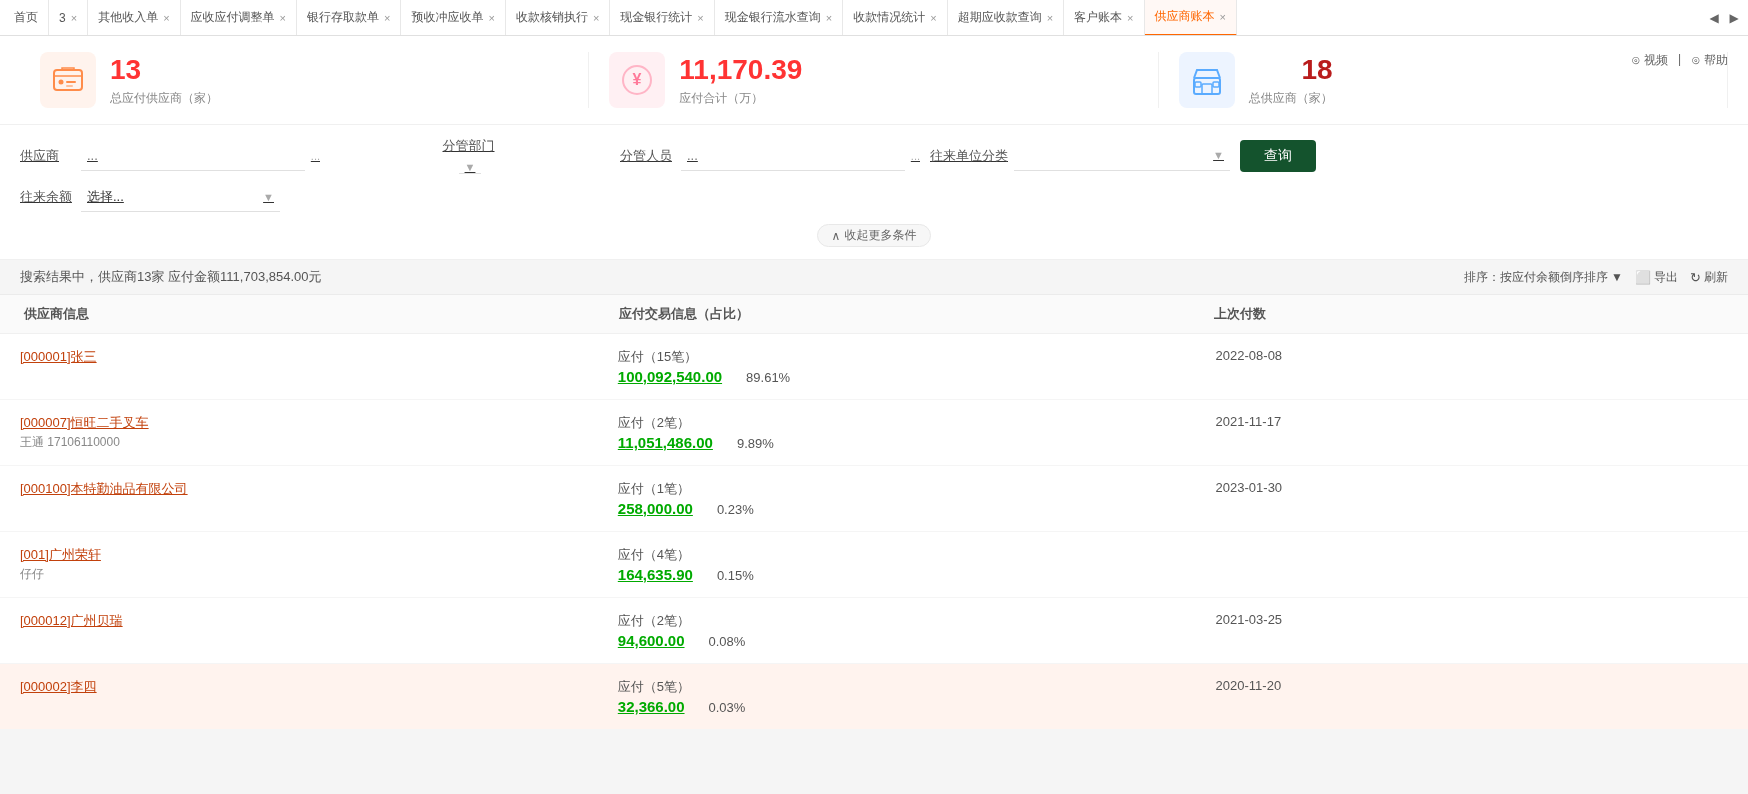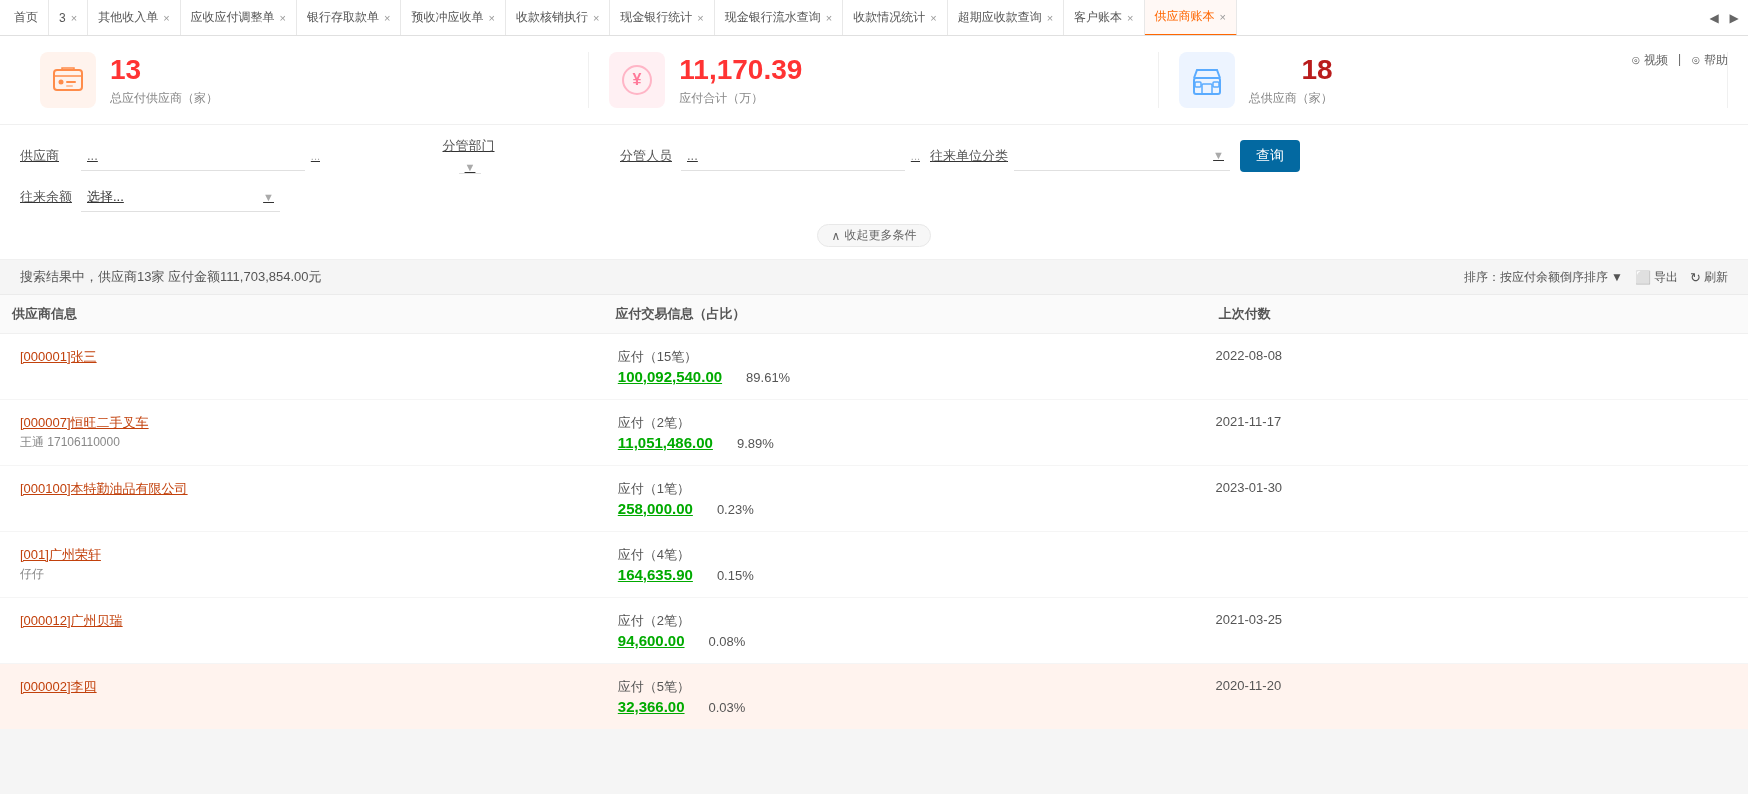--- a/index.html
+++ b/index.html
@@ -149,25 +149,25 @@
       justify-content: space-between;
       flex: 1;
       height: 30px;
       border-bottom: 1px solid #e0e0e0;
       padding: 0 6px;
       cursor: pointer;
     }
     .filter-select-text { color: #333; font-size: 13px; }
     .chevron-down { color: #aaa; font-size: 11px; }
     .search-btn {
-      background: #0369a1;
+      background: #14532d;
       color: #fff;
       border: none;
       border-radius: 4px;
-      padding: 6px 16px;
+      padding: 6px 24px;
       cursor: pointer;
       font-size: 14px;
       font-weight: 500;
       height: 32px;
     }
     .collapse-bar {
       display: flex;
       justify-content: center;
       padding: 4px 0 2px;
     }
@@ -216,21 +216,21 @@
     }
     .action-btn-icon { font-size: 13px; }
 
     
     .data-table {
       background: #fff;
       width: 100%;
     }
     .table-header {
       display: flex;
-      padding: 10px 12px;
+      padding: 10px 24px;
       background: #fafafa;
       border-bottom: 1px solid #f0f0f0;
       font-weight: 600;
       font-size: 13px;
       color: #555;
     }
     .col-supplier { width: 35%; }
     .col-transaction { width: 35%; }
     .col-last-pay { width: 30%; }
 

